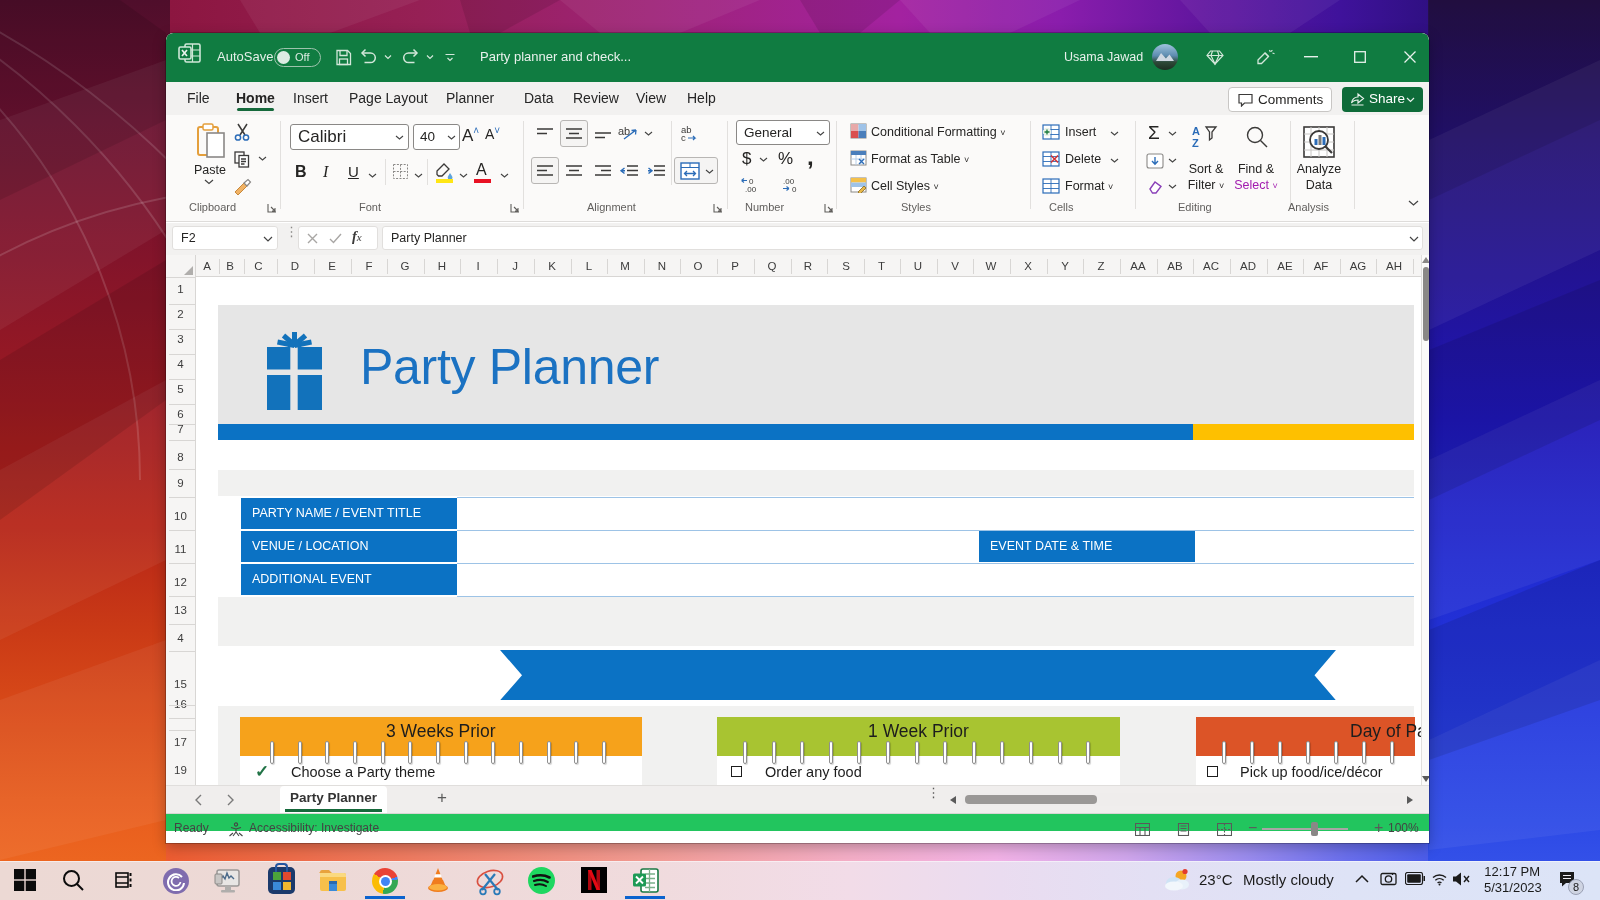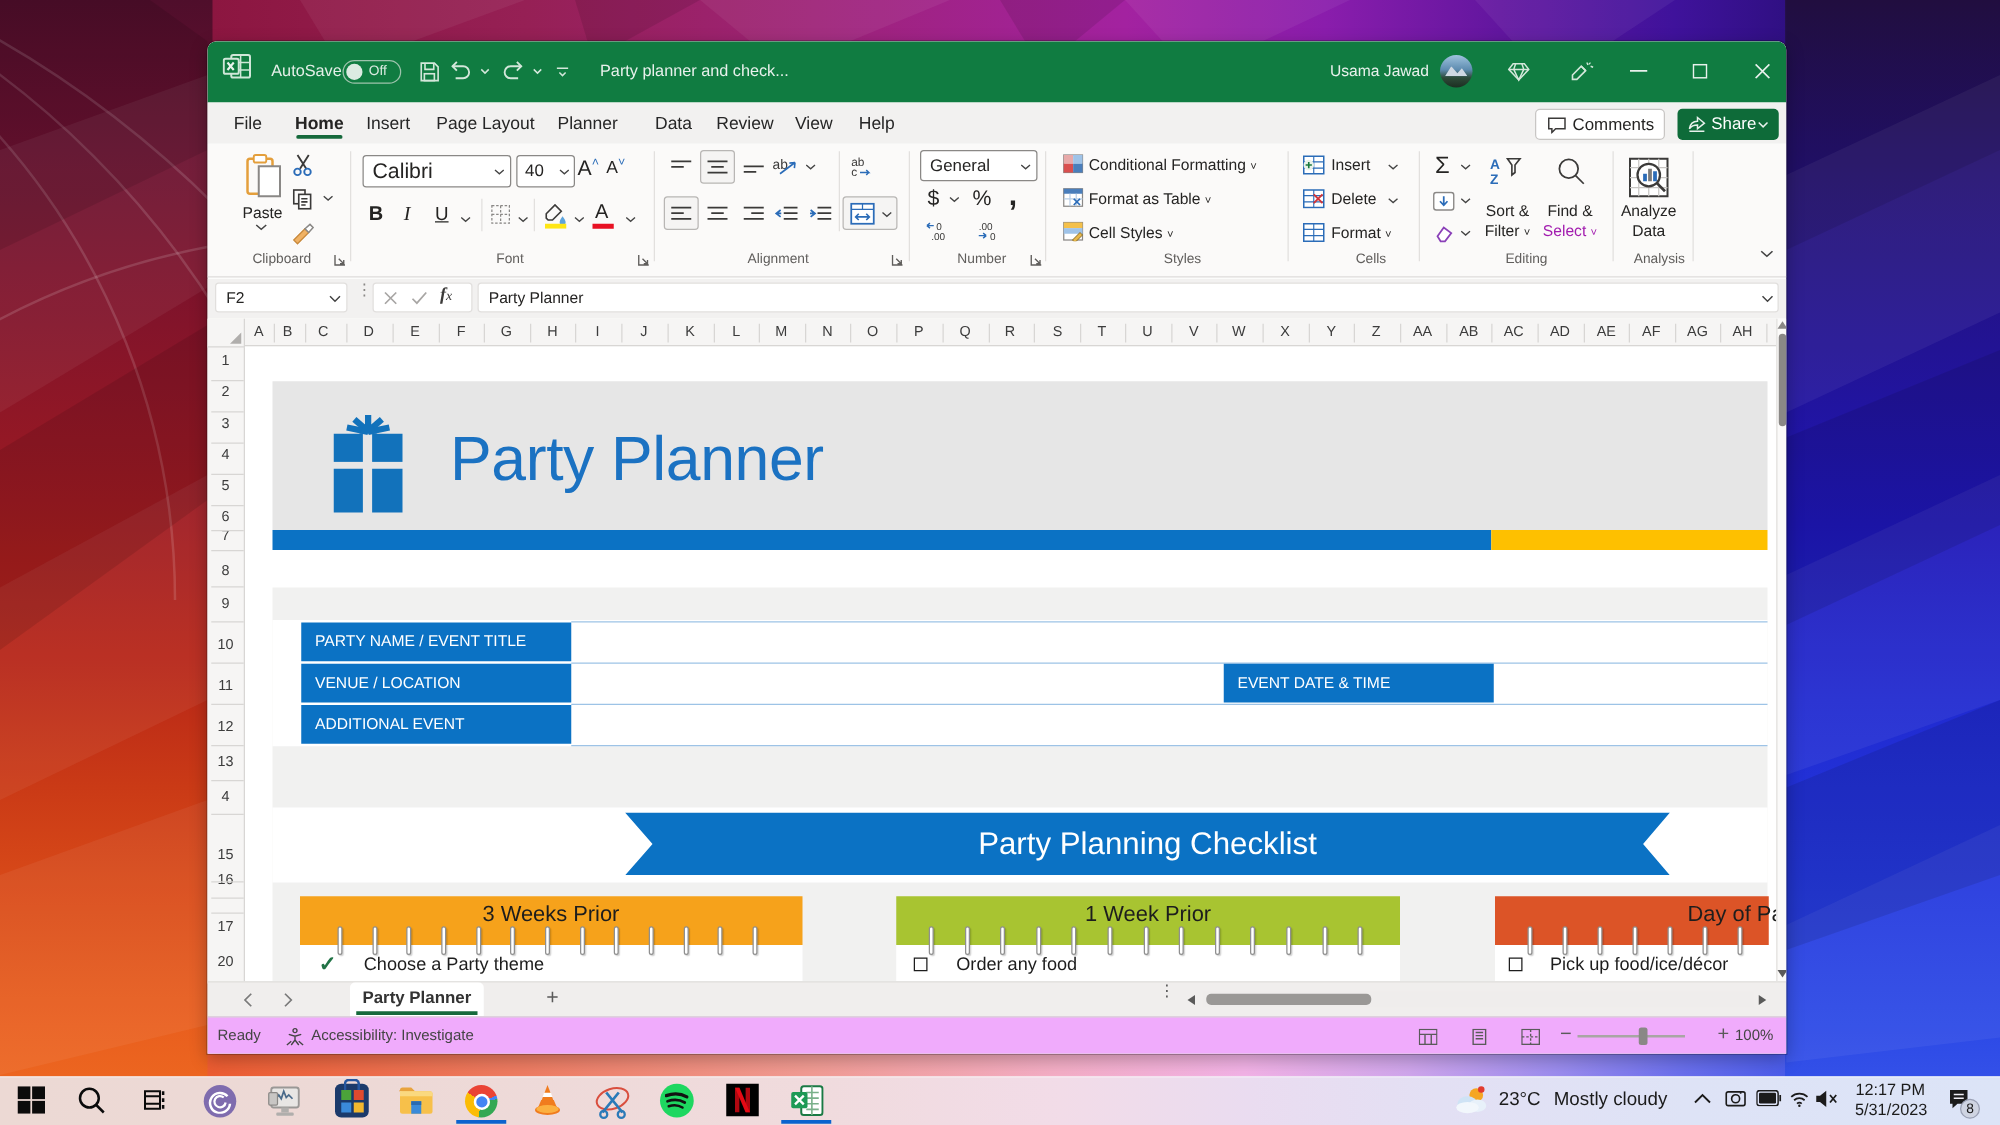--- a/index.html
+++ b/index.html
@@ -26,35 +26,35 @@
   #win { left:166px; top:33px; width:1263px; height:810px; background:#fff;
     box-shadow:0 4px 14px rgba(0,0,0,0.28), 0 0 0 1px rgba(0,0,0,0.22); border-radius:7px 7px 0 0; overflow:hidden; }
   
   #titlebar { left:0; top:0; width:1263px; height:49px; background:#107c41; border-radius:7px 7px 0 0; }
   
   #tabrow { left:0; top:49px; width:1263px; height:33px; background:#f2f1f0; }
   .rtab { position:absolute; top:0; height:33px; line-height:32px; font-size:14px; color:#262626; }
   
   #ribbon { left:0; top:82px; width:1263px; height:107px; background:#fbfaf9; border-bottom:1px solid #dedcda; }
   .gsep { position:absolute; top:6px; width:1px; height:88px; background:#e2e0de; }
-  .glabel { position:absolute; top:86px; font-size:11px; color:#605e5c; text-align:right; }
+  .glabel { position:absolute; top:86px; font-size:11px; color:#605e5c; text-align:left; }
   .launch { position:absolute; top:88px; width:10px; height:10px; }
   
   #fbar { left:0; top:190px; width:1263px; height:32px; background:#f2f1f0; }
   
   #sheet { left:0; top:222px; width:1263px; height:530px; background:#fff; }
   #colhead { left:0; top:0; width:1256px; height:22px; background:#f6f5f4; border-bottom:1px solid #d8d6d4; }
   .chl { position:absolute; top:0; height:22px; line-height:22px; font-size:11.5px; color:#3c3c3c; text-align:center; width:30px; }
   #rowhead { left:0; top:22px; width:30px; height:510px; background:#f6f5f4; border-right:1px solid #d8d6d4; }
   .rhl { position:absolute; left:0; width:29px; text-align:center; font-size:11.5px; color:#3c3c3c; }
   
   .tblue { background:#0b72c4; }
   
   #sheettabs { left:0; top:752px; width:1263px; height:28px; background:#f0eeed; border-top:1px solid #e0dedc; }
-  #statusbar { left:0; top:780px; width:1263px; height:30px; background:#f0abfc; border-top:1px solid #d8d6d4; }
+  #statusbar { left:0; top:780px; width:1263px; height:18px; background:#22c55e; border-top:1px solid #d8d6d4; }
 </style>
 </head>
 <body>
 <div id="screen">
   <div id="bg-top" class="abs"></div>
   <div id="bg-left" class="abs"></div>
   <div id="bg-right" class="abs"></div>
   <div id="bg-bottom" class="abs"></div>
   <svg class="abs" style="left:0;top:0" width="1600" height="900" viewBox="0 0 1600 900">
     <g fill="none" stroke="rgba(255,255,255,0.14)" stroke-width="2">
@@ -675,21 +675,21 @@
           <div class="rhl" style="top: 174px;">8</div>
           <div class="rhl" style="top: 200px;">9</div>
           <div class="rhl" style="top: 233px;">10</div>
           <div class="rhl" style="top: 266px;">11</div>
           <div class="rhl" style="top: 299px;">12</div>
           <div class="rhl" style="top: 327px;">13</div>
           <div class="rhl" style="top: 355px;">4</div>
           <div class="rhl" style="top: 401px;">15</div>
           <div class="rhl" style="top: 421px;">16</div>
           <div class="rhl" style="top: 459px;">17</div>
-          <div class="rhl" style="top: 487px;">20</div>
+          <div class="rhl" style="top: 487px;">19</div>
           <div class="abs" style="left: 3px; top: 27px; width: 26px; height: 1px; background: rgb(216, 214, 212);"></div>
           <div class="abs" style="left: 3px; top: 52px; width: 26px; height: 1px; background: rgb(216, 214, 212);"></div>
           <div class="abs" style="left: 3px; top: 77px; width: 26px; height: 1px; background: rgb(216, 214, 212);"></div>
           <div class="abs" style="left: 3px; top: 102px; width: 26px; height: 1px; background: rgb(216, 214, 212);"></div>
           <div class="abs" style="left: 3px; top: 127px; width: 26px; height: 1px; background: rgb(216, 214, 212);"></div>
           <div class="abs" style="left: 3px; top: 146.5px; width: 26px; height: 1px; background: rgb(216, 214, 212);"></div>
           <div class="abs" style="left: 3px; top: 162.5px; width: 26px; height: 1px; background: rgb(216, 214, 212);"></div>
           <div class="abs" style="left: 3px; top: 192px; width: 26px; height: 1px; background: rgb(216, 214, 212);"></div>
           <div class="abs" style="left: 3px; top: 219.5px; width: 26px; height: 1px; background: rgb(216, 214, 212);"></div>
           <div class="abs" style="left: 3px; top: 252.5px; width: 26px; height: 1px; background: rgb(216, 214, 212);"></div>
@@ -738,21 +738,20 @@
       <div class="abs" style="left:86px;top:275.5px;height:31.5px;line-height:31px;font-size:12.5px;color:#fff">VENUE / LOCATION</div>
       <div class="tblue abs" style="left:75px;top:308.5px;width:216px;height:31.5px"></div>
       <div class="abs" style="left:86px;top:308.5px;height:31.5px;line-height:31px;font-size:12.5px;color:#fff">ADDITIONAL EVENT</div>
       <div class="tblue abs" style="left:813px;top:275.5px;width:216px;height:31.5px"></div>
       <div class="abs" style="left:824px;top:275.5px;height:31.5px;line-height:31px;font-size:12.5px;color:#fff">EVENT DATE &amp; TIME</div>
 
       <div class="abs" style="left:52px;top:391px;width:1196px;height:60px;background:#fff"></div>
       <svg class="abs" style="left:334px;top:394.7px" width="836" height="50.3" viewBox="0 0 836 50.3">
         <polygon points="0,0 836,0 814.5,25.15 836,50.3 0,50.3 22,25.15" fill="#0b72c4"></polygon>
       </svg>
-      <div class="abs" style="left:552px;top:406px;width:400px;text-align:center;font-size:25px;color:#fff">Party Planning Checklist</div>
 
       <div class="abs" style="left:74px;top:461.5px;width:401.5px;height:39px;background:#f6a21b"></div>
       <div class="abs" style="left:74px;top:461.5px;width:401.5px;height:24px;line-height:28px;text-align:center;font-size:17.5px;color:#1d1d1d">3 Weeks Prior</div>
       <div class="abs" style="left:74px;top:500.5px;width:401.5px;height:29.5px;background:#fff"></div>
       <div class="abs" style="left:551px;top:461.5px;width:403px;height:39px;background:#a8c431"></div>
       <div class="abs" style="left:551px;top:461.5px;width:403px;height:24px;line-height:28px;text-align:center;font-size:17.5px;color:#1d1d1d">1 Week Prior</div>
       <div class="abs" style="left:551px;top:500.5px;width:403px;height:29.5px;background:#fff"></div>
       <div class="abs" style="left:1030px;top:461.5px;width:218.5px;height:39px;background:#dc5427"></div>
       <div class="abs" style="left:1184px;top:461.5px;height:24px;line-height:28px;font-size:17.5px;color:#1d1d1d">Day of Pa</div>
       <div class="abs" style="left:1030px;top:500.5px;width:218.5px;height:29.5px;background:#fff"></div>

